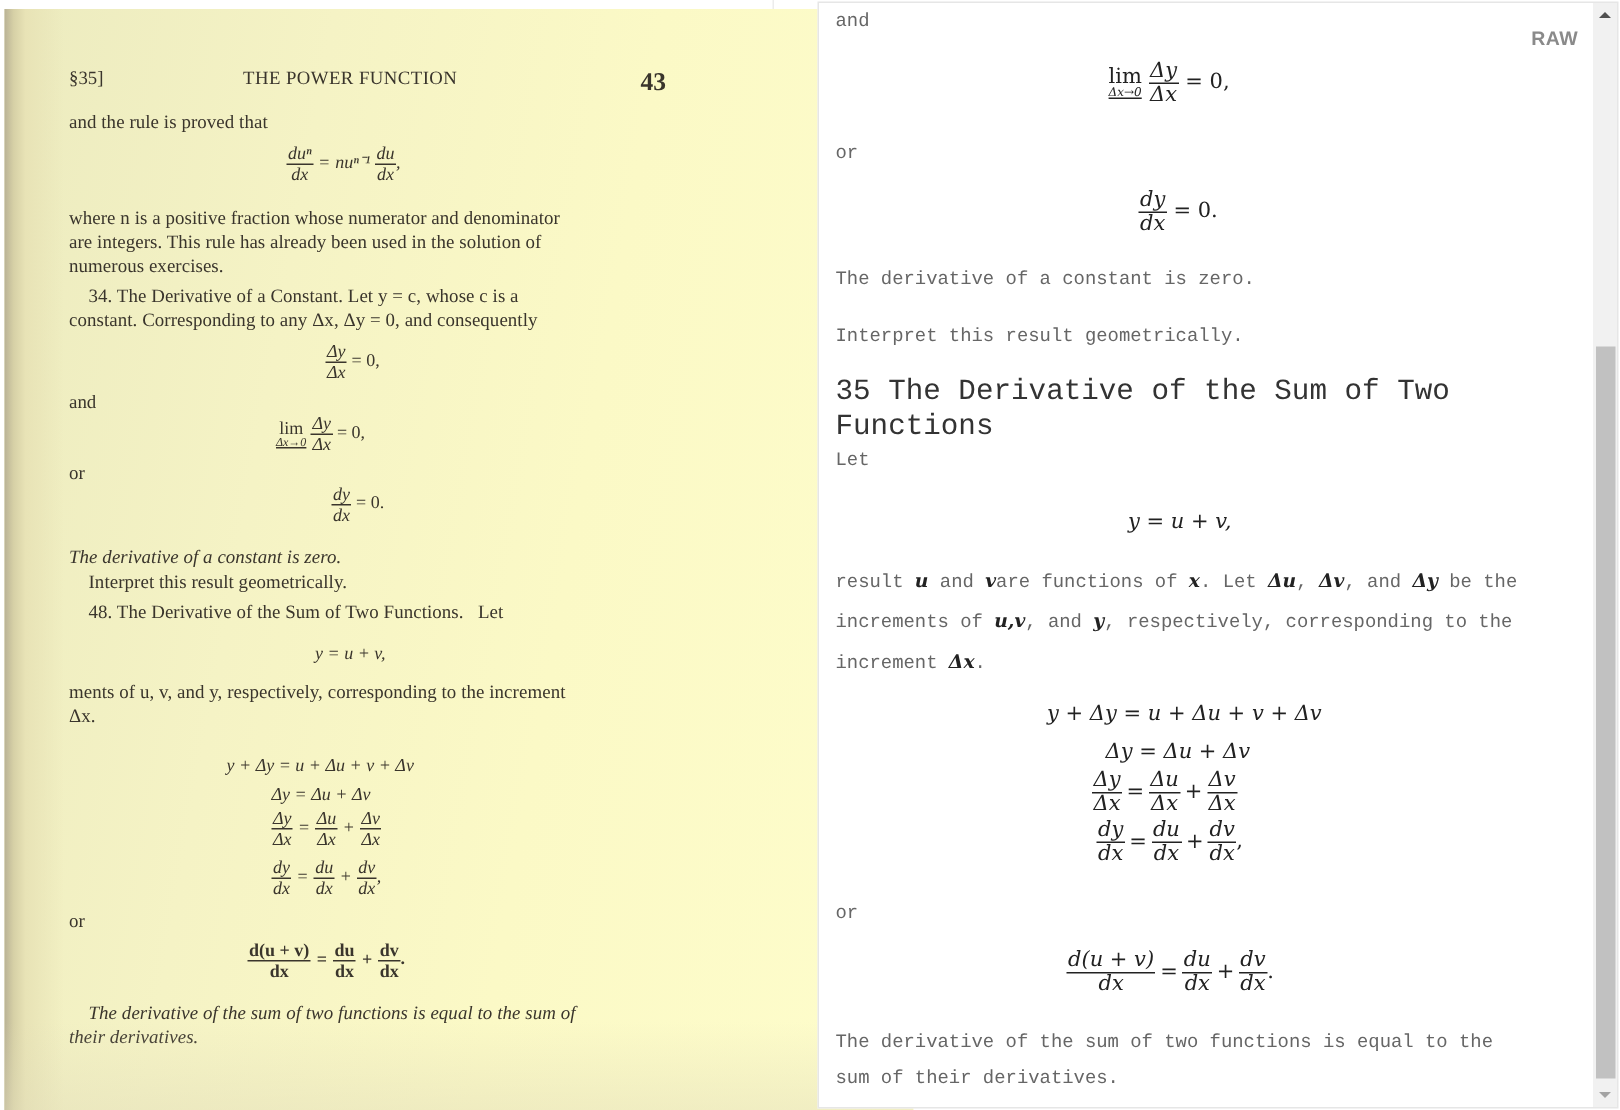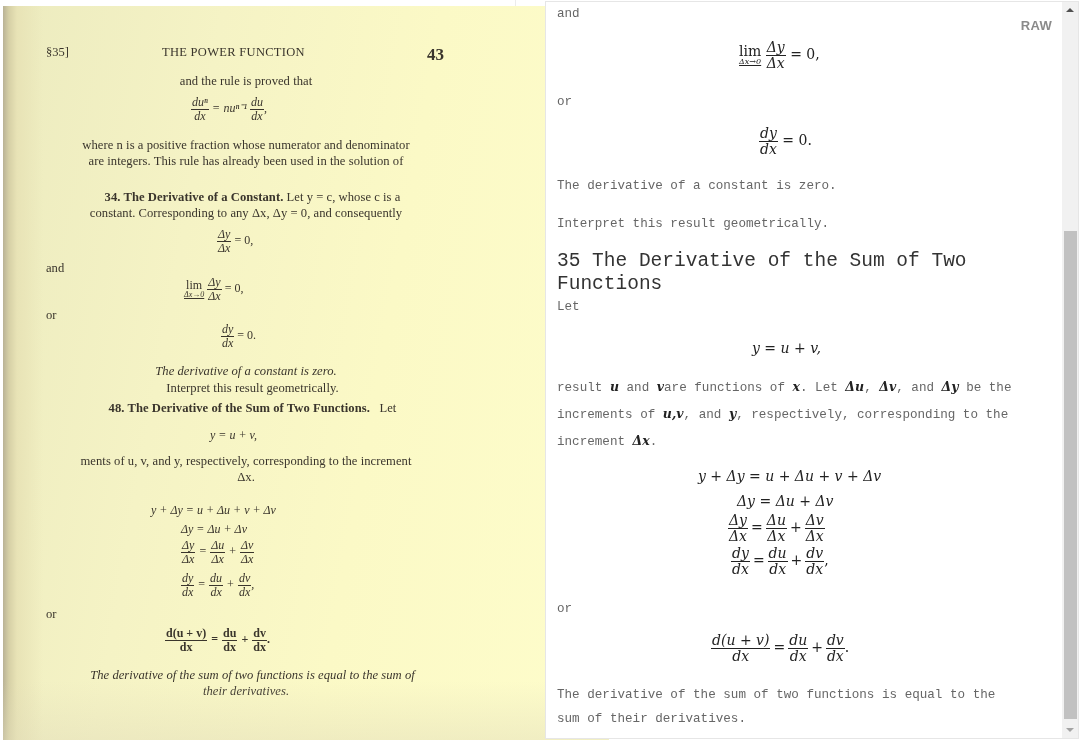--- a/index.html
+++ b/index.html
@@ -18,33 +18,33 @@
       linear-gradient(90deg, #b9b295 0px, #d6d0a6 6px, #e8e3b6 14px, rgba(240,238,190,0) 40px),
       linear-gradient(100deg, #ecebbf 0%, #f5f3c5 30%, #fbf9c6 60%, #fefdcb 100%);
     color: #3a352c;
     overflow: hidden;
   }
   .scan-page .shade-bottom {
     position: absolute; left: 0; right: 0; bottom: 0; height: 60px;
     background: linear-gradient(180deg, rgba(230,226,190,0) 0%, rgba(225,220,185,0.45) 100%);
     pointer-events: none;
   }
-  .scan-text { position: absolute; left: 43px; width: 400px; font-size: 12.6px; line-height: 16.2px; letter-spacing: 0.05px; text-align: center; }
+  .scan-text { position: absolute; left: 43px; width: 400px; font-size: 12.6px; line-height: 16.2px; letter-spacing: 0.05px; }
   .scan-header { position: absolute; top: 39px; left: 43px; width: 400px; font-size: 12.5px; }
   .scan-header .sec { position: absolute; left: 0; }
   .scan-header .title { position: absolute; left: 116px; letter-spacing: 0.3px; }
   .scan-header .pg { position: absolute; right: 2px; font-weight: bold; font-size: 17px; }
   .scan-eq { position: absolute; font-style: italic; font-size: 12px; white-space: nowrap; }
   .frac { display: inline-block; vertical-align: middle; text-align: center; line-height: 1.05; }
   .frac .num { display: block; padding: 0 1px; border-bottom: 1px solid currentColor; }
   .frac .den { display: block; padding: 0 1px; }
   .scan-eq .op { font-style: normal; margin: 0 4px; }
   .scan-label { position: absolute; left: 43px; font-size: 12.6px; }
   .italic { font-style: italic; }
-  .bold { font-weight: bold; }
+  .bold { font-weight: normal; }
   .lim { display: inline-block; vertical-align: middle; text-align: center; font-style: normal; line-height: 1; }
   .lim .sub { display: block; font-size: 8px; font-style: italic; text-decoration: underline; }
 
   
   .render-panel {
     position: absolute; left: 545px; top: 1px; width: 534px; height: 738px;
     border: 1px solid #e6e6e6; background: #ffffff; overflow: hidden;
   }
   .raw-button {
     position: absolute; right: 26px; top: 16px;
@@ -89,20 +89,21 @@
     <div class="scan-text" style="top:67px">and the rule is proved that</div>
 
     <div class="scan-eq" style="top:90px; left:188px;">
       <span class="frac"><span class="num">duⁿ</span><span class="den">dx</span></span><span class="op">=</span><span>nuⁿ⁻¹</span>
       <span class="frac"><span class="num">du</span><span class="den">dx</span></span><span>,</span>
     </div>
 
     <div class="scan-text" style="top:131px">
       <div>where n is a positive fraction whose numerator and denominator</div>
       <div>are integers.  This rule has already been used in the solution of</div>
+      <div>numerous exercises.</div>
     </div>
 
     <div class="scan-text" style="top:183px">
       <div style="padding-left:13px"><span class="bold">34. The Derivative of a Constant.</span><span> Let y = c, whose c is a</span></div>
       <div>constant.  Corresponding to any Δx, Δy = 0, and consequently</div>
     </div>
 
     <div class="scan-eq" style="top:222px; left:214px;">
       <span class="frac"><span class="num">Δy</span><span class="den">Δx</span></span>
       <span style="font-style:normal">= 0,</span>

